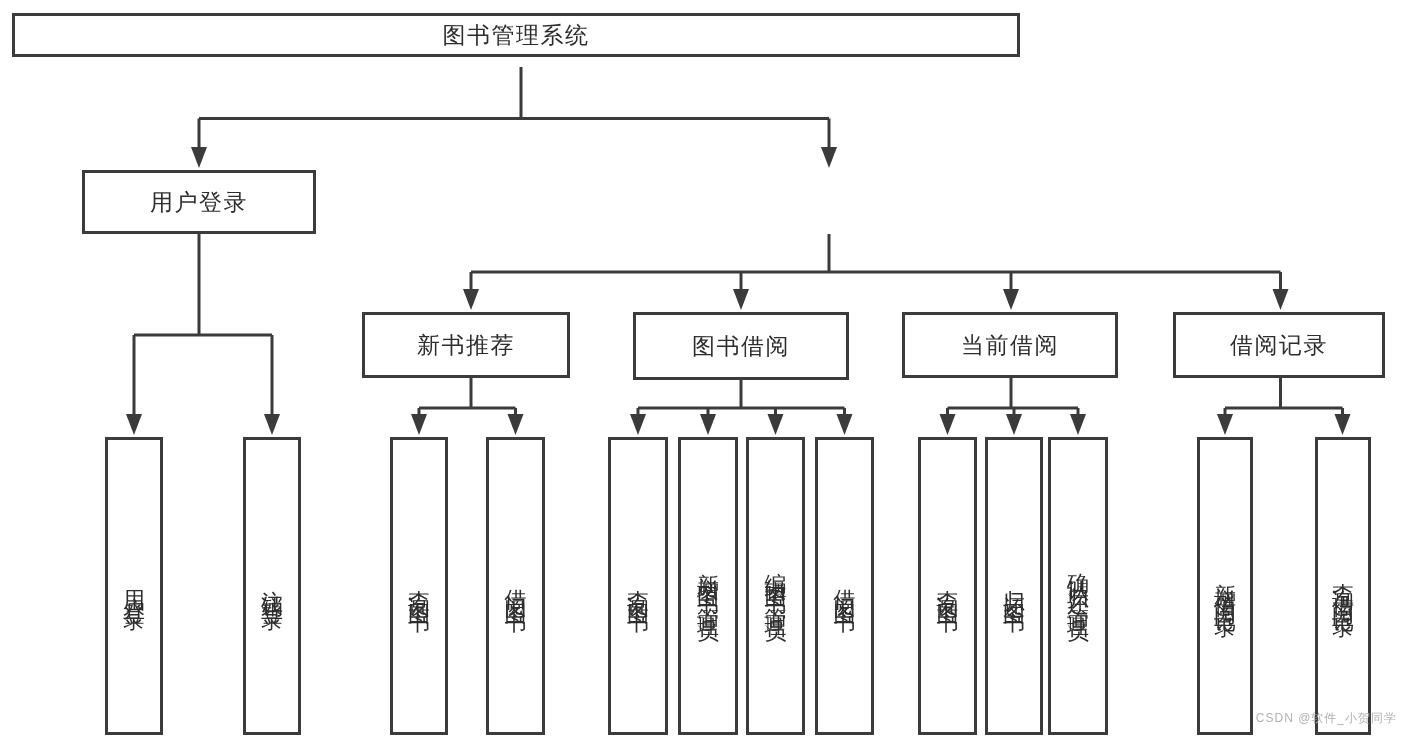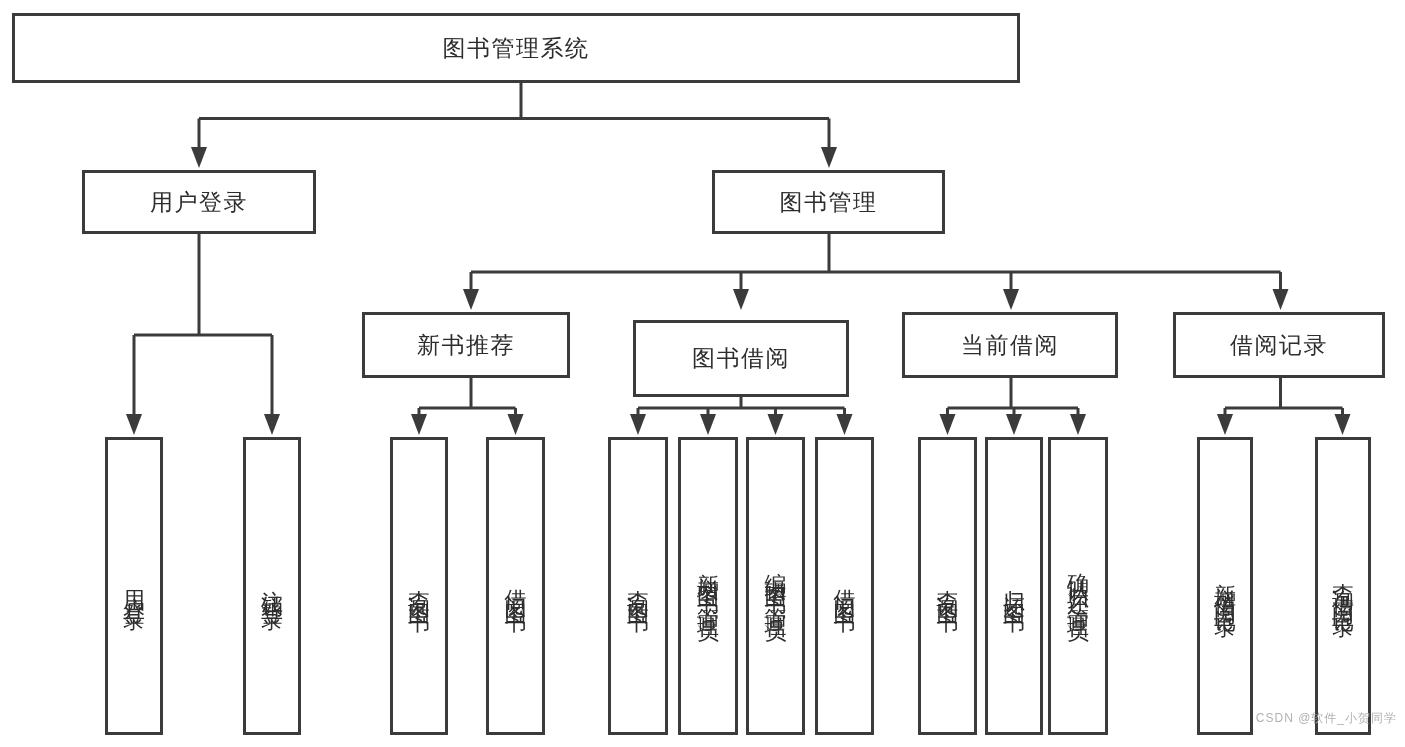--- a/index.html
+++ b/index.html
@@ -101,35 +101,32 @@
         <polygon points="1006,414 1022,414 1014,435" class="chead"></polygon>
         <line x1="1078" y1="408" x2="1078" y2="417" class="cline"></line>
         <polygon points="1070,414 1086,414 1078,435" class="chead"></polygon>
         <line x1="1225" y1="408" x2="1225" y2="417" class="cline"></line>
         <polygon points="1217,414 1233,414 1225,435" class="chead"></polygon>
         <line x1="1342.5" y1="408" x2="1342.5" y2="417" class="cline"></line>
         <polygon points="1334.5,414 1350.5,414 1342.5,435" class="chead"></polygon>
       </g>
   </svg>
 
-  <div class="box h" style="left:12px;top:13px;width:1008px;height:70px">
+  <div class="box h" style="left:12px;top:13px;width:1008px;height:44px">
     <span>图书管理系统</span>
   </div>
 
   <div class="box h" style="left:82px;top:170px;width:234px;height:64px">
     <span>用户登录</span>
   </div>
-  <div class="box h" style="left:712px;top:170px;width:233px;height:64px">
-    <span>图书管理</span>
-  </div>
 
   <div class="box h" style="left:362px;top:312px;width:208px;height:66px">
     <span>新书推荐</span>
   </div>
-  <div class="box h" style="left:633px;top:320px;width:216px;height:77px">
+  <div class="box h" style="left:633px;top:312px;width:216px;height:68px">
     <span>图书借阅</span>
   </div>
   <div class="box h" style="left:902px;top:312px;width:216px;height:66px">
     <span>当前借阅</span>
   </div>
   <div class="box h" style="left:1173px;top:312px;width:212px;height:66px">
     <span>借阅记录</span>
   </div>
 
   <div class="box v" style="left:105px;top:437px;width:58px;height:298px">

